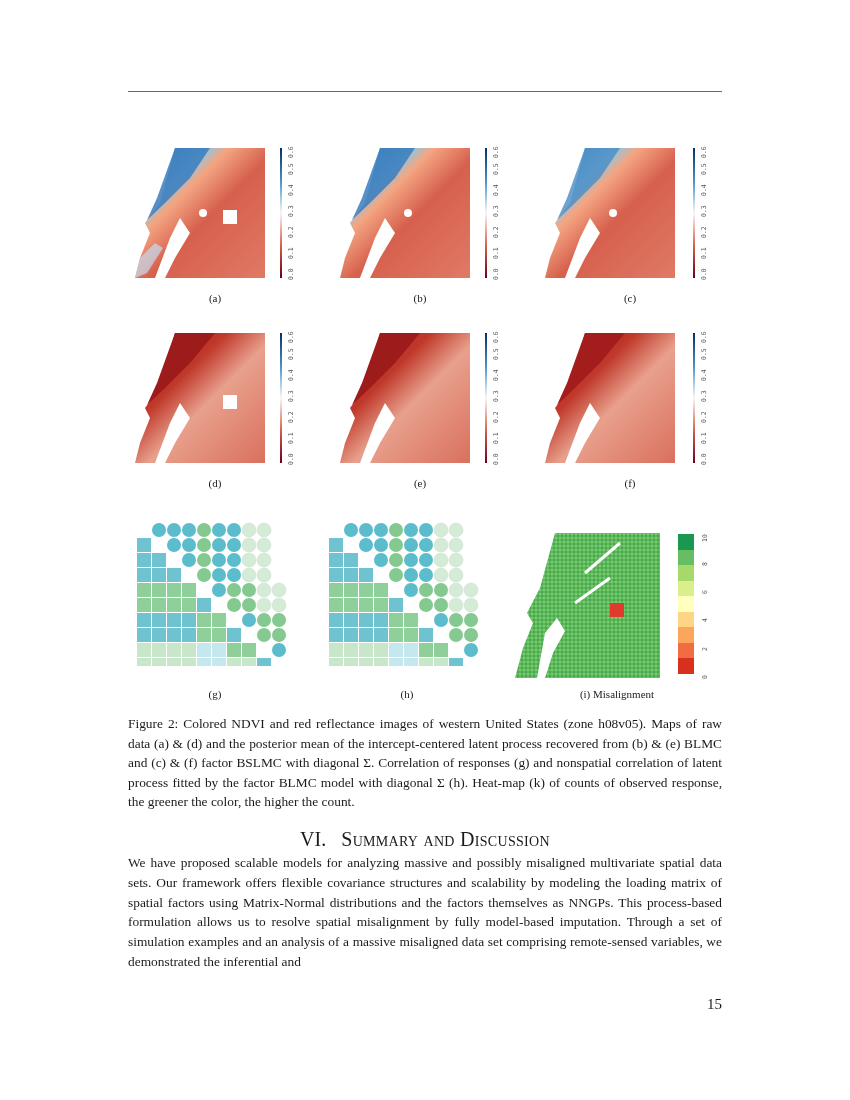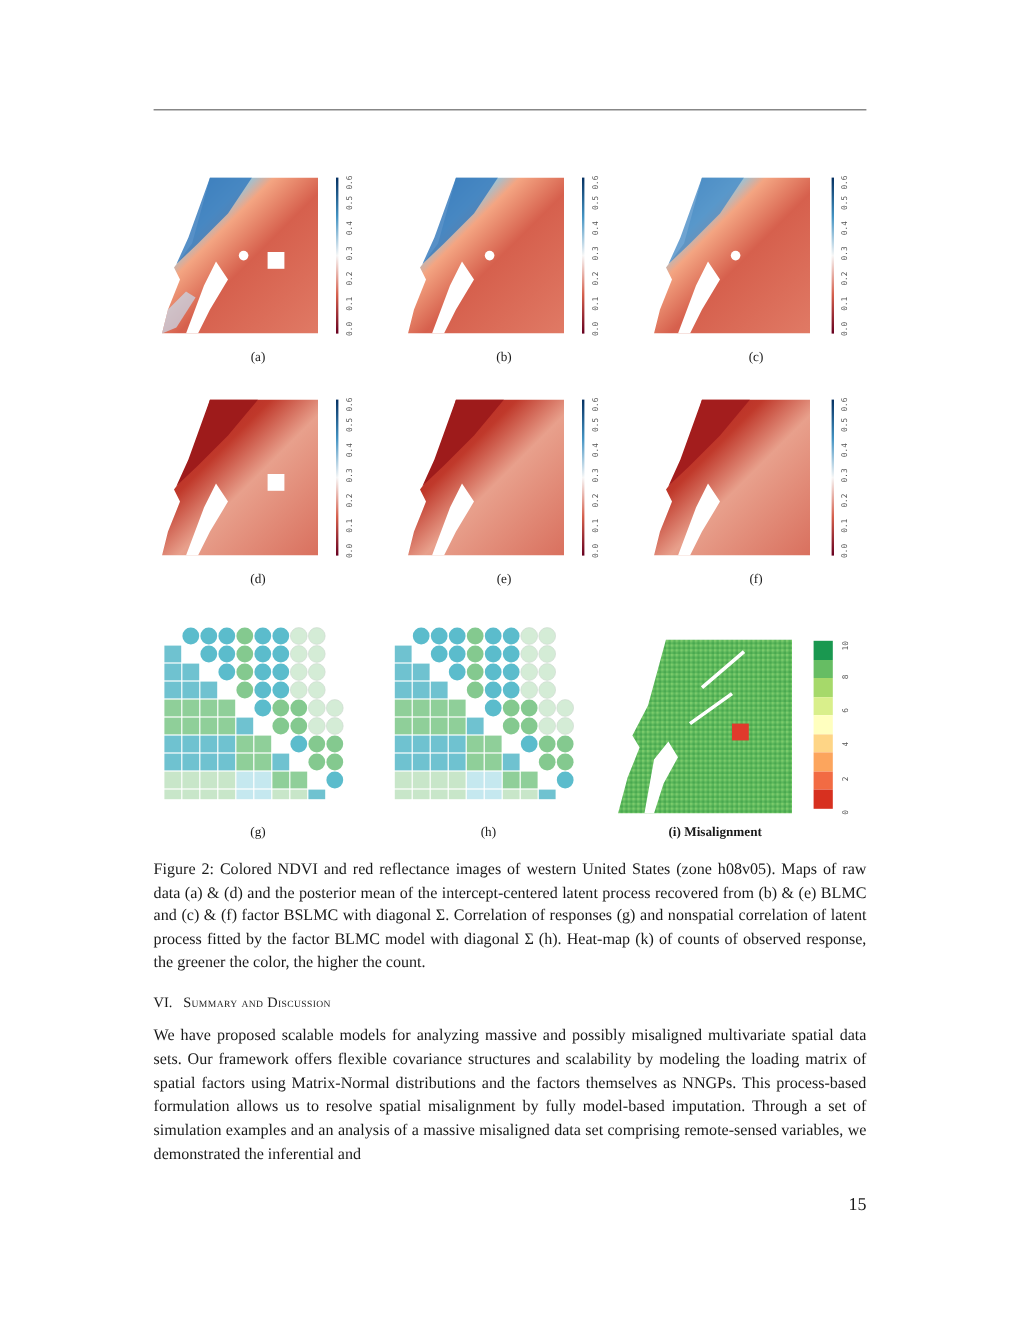--- a/index.html
+++ b/index.html
@@ -8,21 +8,21 @@
   .rule { position: absolute; left: 128px; top: 91px; width: 594px; height: 1px; background: #6a6a6a; }
 
   .panel { position: absolute; }
   .map { position: absolute; left: 0; top: 0; }
   .cbar { position: absolute; }
   .cbar-ticks { position: absolute; font-family: "DejaVu Sans Mono", monospace; font-size: 6.5px; color: #555; }
   .tick { position: absolute; transform: rotate(-90deg); transform-origin: left top; white-space: nowrap; }
   .sublabel { position: absolute; font-size: 11px; text-align: center; width: 160px; }
 
   .caption { position: absolute; left: 128px; top: 714px; width: 594px; font-size: 13.4px; line-height: 19.6px; text-align: justify; }
-  .section-title { position: absolute; left: 128px; top: 828px; width: 594px; text-align: left; font-size: 12px; }
+  .section-title { position: absolute; left: 128px; top: 828px; width: 594px; text-align: center; font-size: 20px; }
   .section-title .sc { font-variant: small-caps; letter-spacing: 0.3px; }
   .body-text { position: absolute; left: 128px; top: 853px; width: 594px; font-size: 13.4px; line-height: 19.8px; text-align: justify; }
   .page-number { position: absolute; left: 680px; top: 996px; width: 42px; text-align: right; font-size: 15px; }
 </style>
 </head>
 <body>
 
 <div class="rule"></div>
 
 <div class="panel" style="left:135px; top:148px; width:170px; height:160px;">
@@ -305,21 +305,21 @@
       <div style="flex:1; background:#1a9850;"></div>
   </div>
   <div class="cbar-ticks" style="left:186px; top:0;">
     <span class="tick" style="top:146px;">0</span>
     <span class="tick" style="top:118px;">2</span>
     <span class="tick" style="top:89px;">4</span>
     <span class="tick" style="top:61px;">6</span>
     <span class="tick" style="top:33px;">8</span>
     <span class="tick" style="top:9px;">10</span>
   </div>
-  <div class="sublabel" style="left:1px; top:155px; width:160px;font-weight:bold;">(i)  Misalignment</div>
+  <div class="sublabel" style="left:22px; top:155px; width:160px;">(i)  Misalignment</div>
 </div>
 
 <div class="caption">Figure 2: Colored NDVI and red reflectance images of western United States (zone h08v05). Maps of raw data (a) &amp; (d) and the posterior mean of the intercept-centered latent process recovered from (b) &amp; (e) BLMC and (c) &amp; (f) factor BSLMC with diagonal Σ. Correlation of responses (g) and nonspatial correlation of latent process fitted by the factor BLMC model with diagonal Σ (h). Heat-map (k) of counts of observed response, the greener the color, the higher the count.</div>
 
 <div class="section-title">
   <span>VI.</span>&nbsp;&nbsp;&nbsp;<span class="sc">Summary and Discussion</span>
 </div>
 
 <div class="body-text">We have proposed scalable models for analyzing massive and possibly misaligned multivariate spatial data sets. Our framework offers flexible covariance structures and scalability by modeling the loading matrix of spatial factors using Matrix-Normal distributions and the factors themselves as NNGPs. This process-based formulation allows us to resolve spatial misalignment by fully model-based imputation. Through a set of simulation examples and an analysis of a massive misaligned data set comprising remote-sensed variables, we demonstrated the inferential and</div>
 

